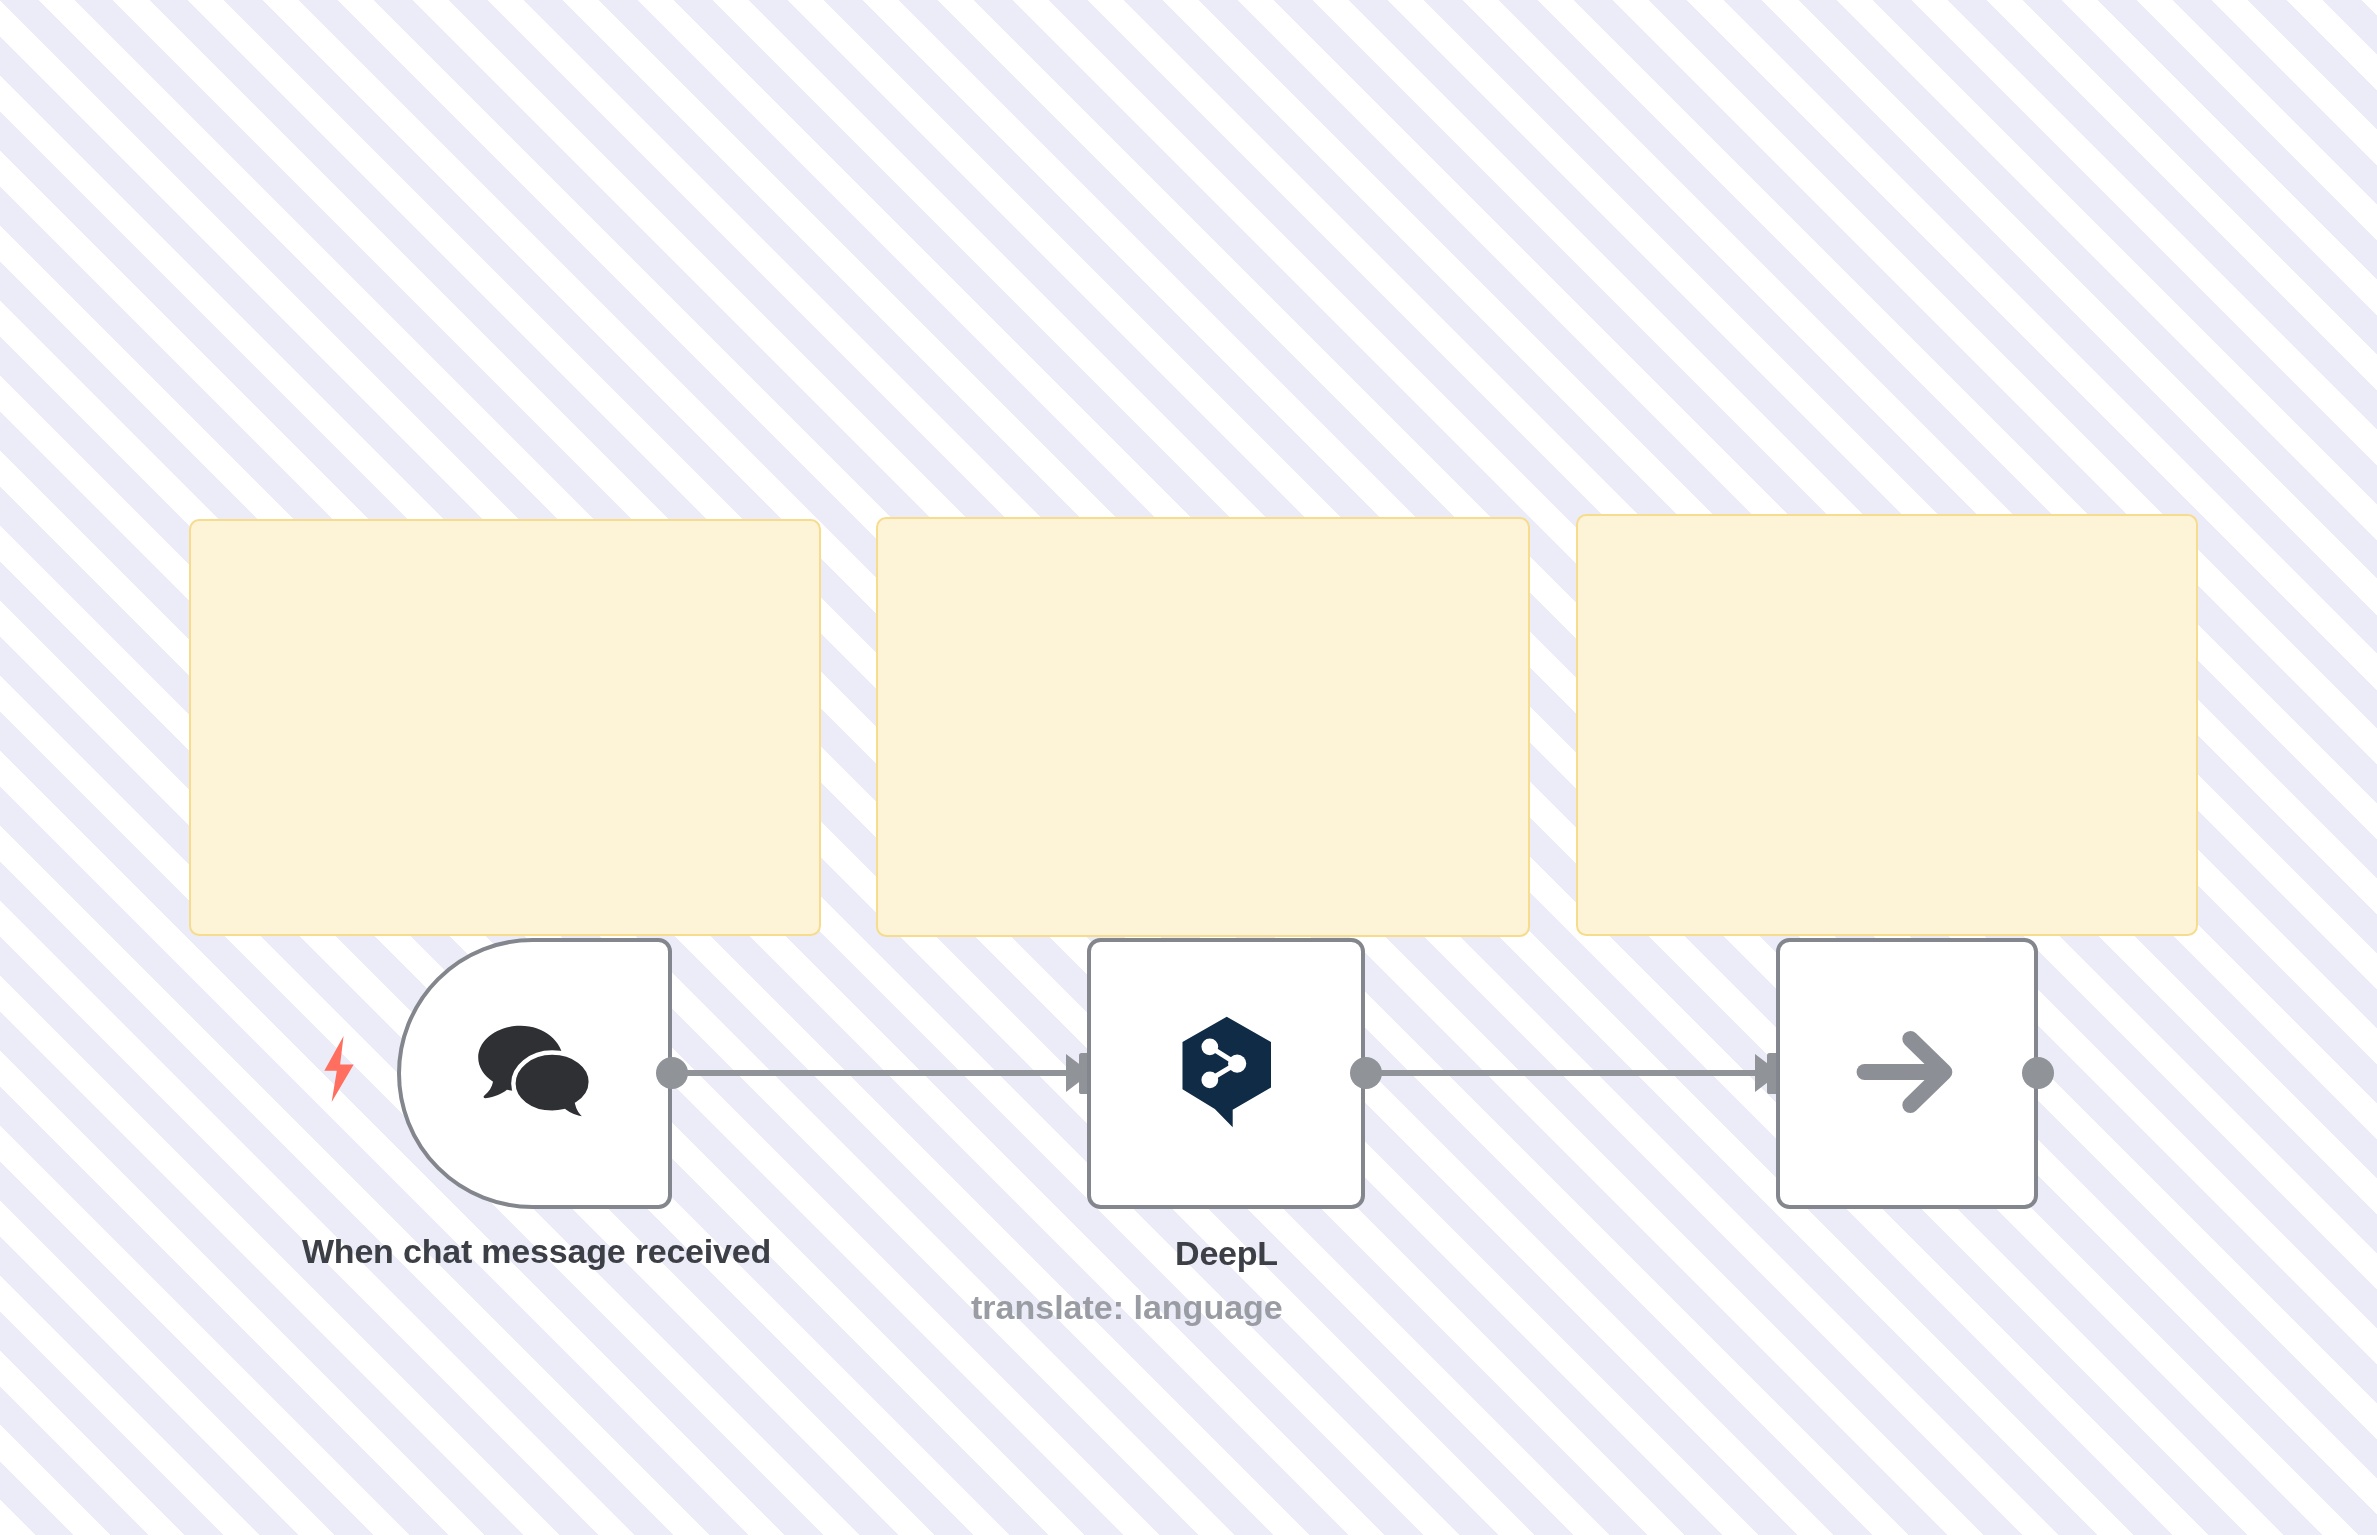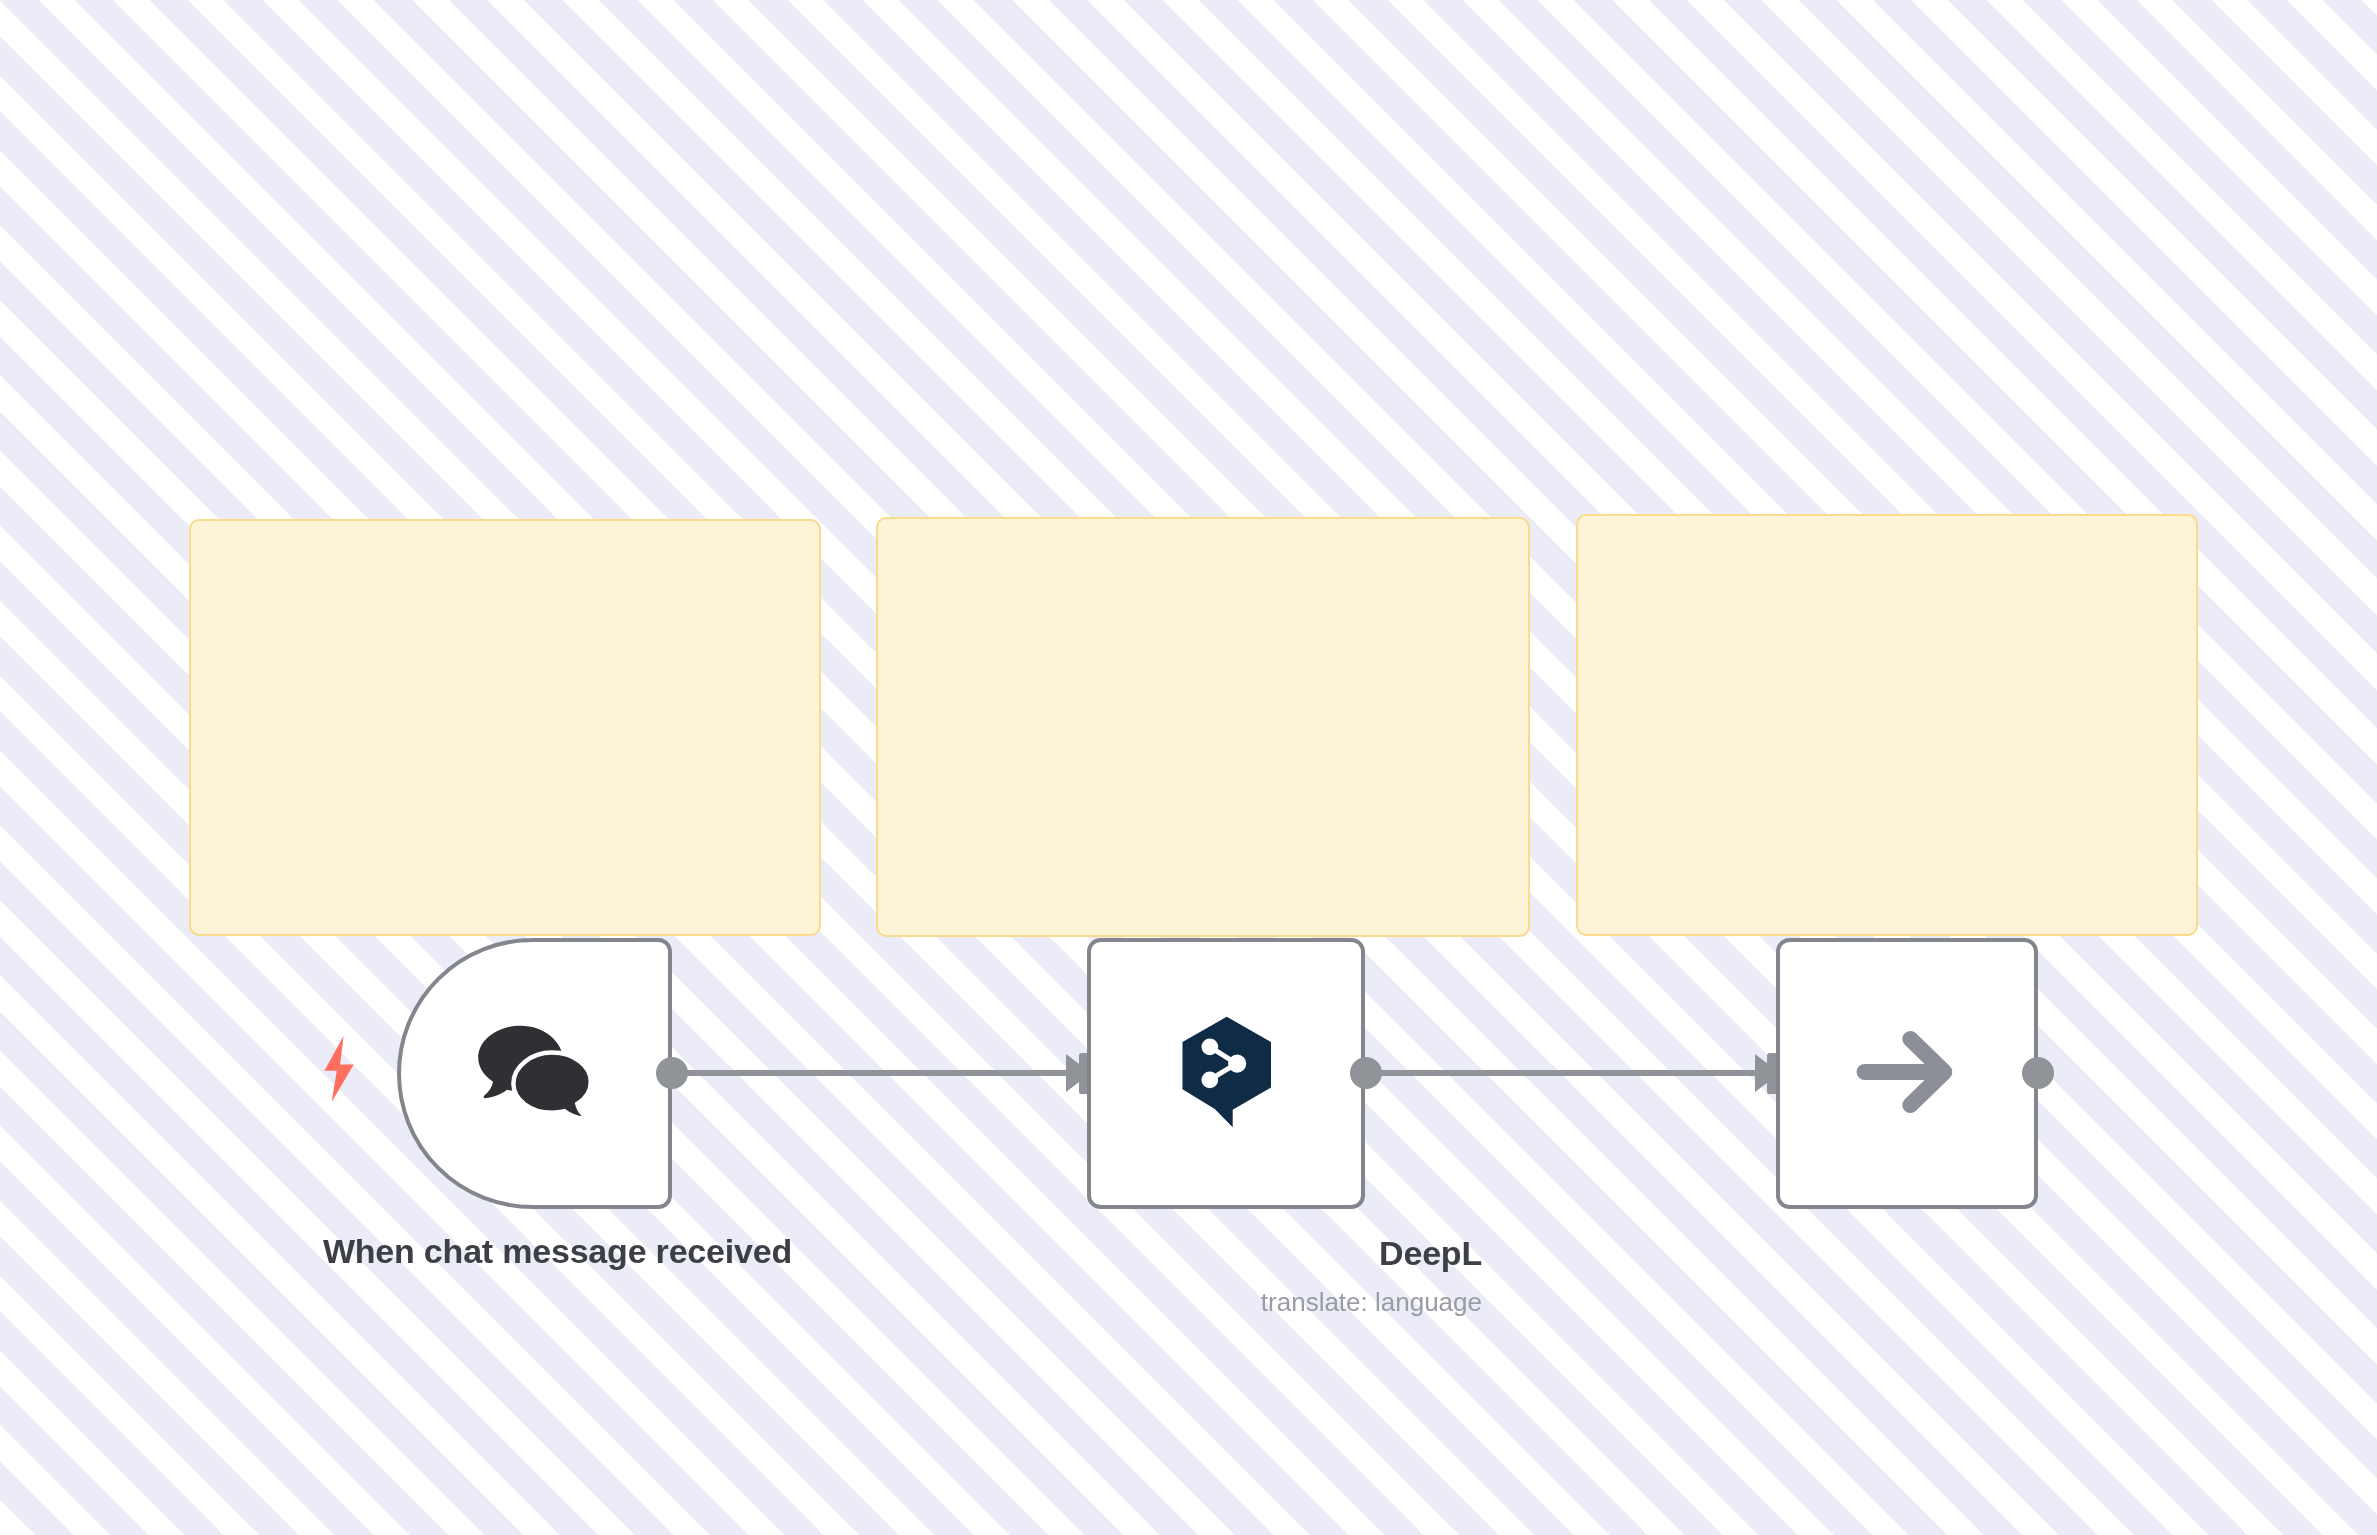--- a/index.html
+++ b/index.html
@@ -81,32 +81,32 @@
     width: 0;
     height: 0;
     border-top: 19px solid transparent;
     border-bottom: 19px solid transparent;
     border-left: 25.5px solid #909398;
   }
 
   
   .node-label {
     position: absolute;
-    text-align: right;
+    text-align: center;
     font-size: 34px;
     font-weight: 600;
     color: #3c3f45;
     line-height: 1.28;
     letter-spacing: -0.2px;
   }
   .node-sublabel {
     position: absolute;
-    text-align: right;
-    font-size: 26px;
-    font-weight: 400;
+    text-align: left;
+    font-size: 34px;
+    font-weight: 700;
     color: #9a9ca3;
     line-height: 1.2;
   }
 
   
   .bolt {
     position: absolute;
   }
 </style>
 </head>

